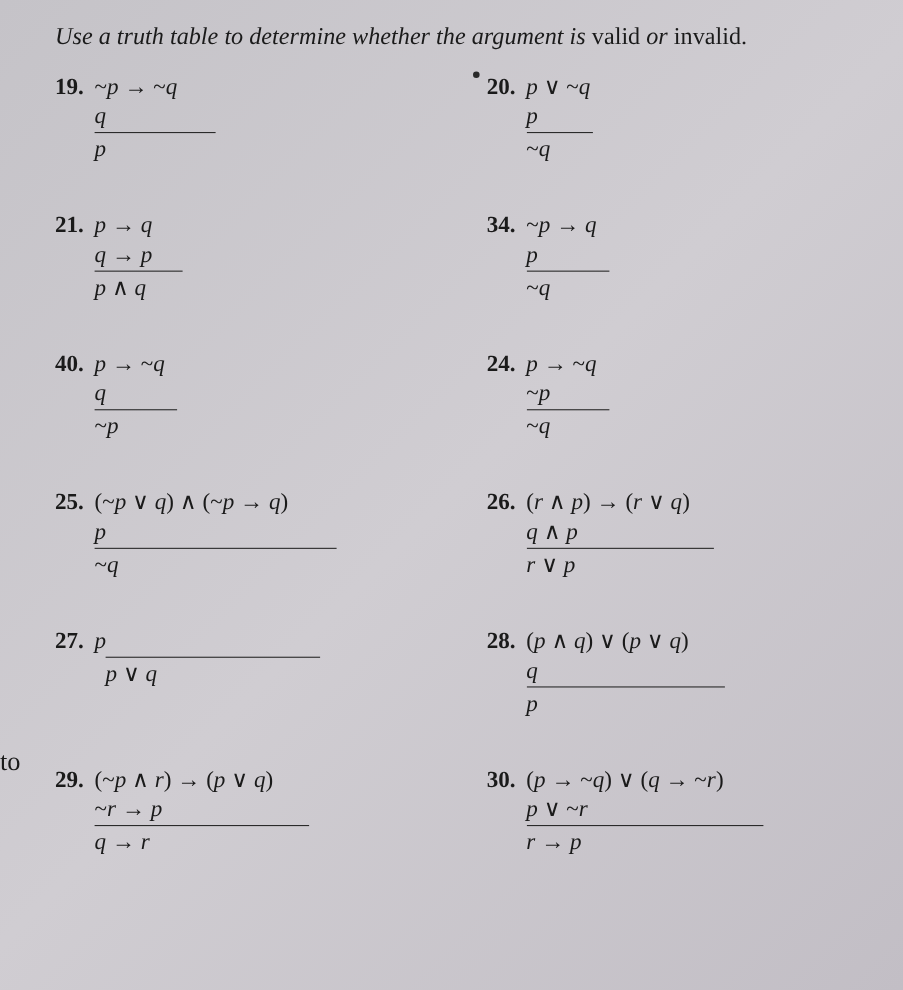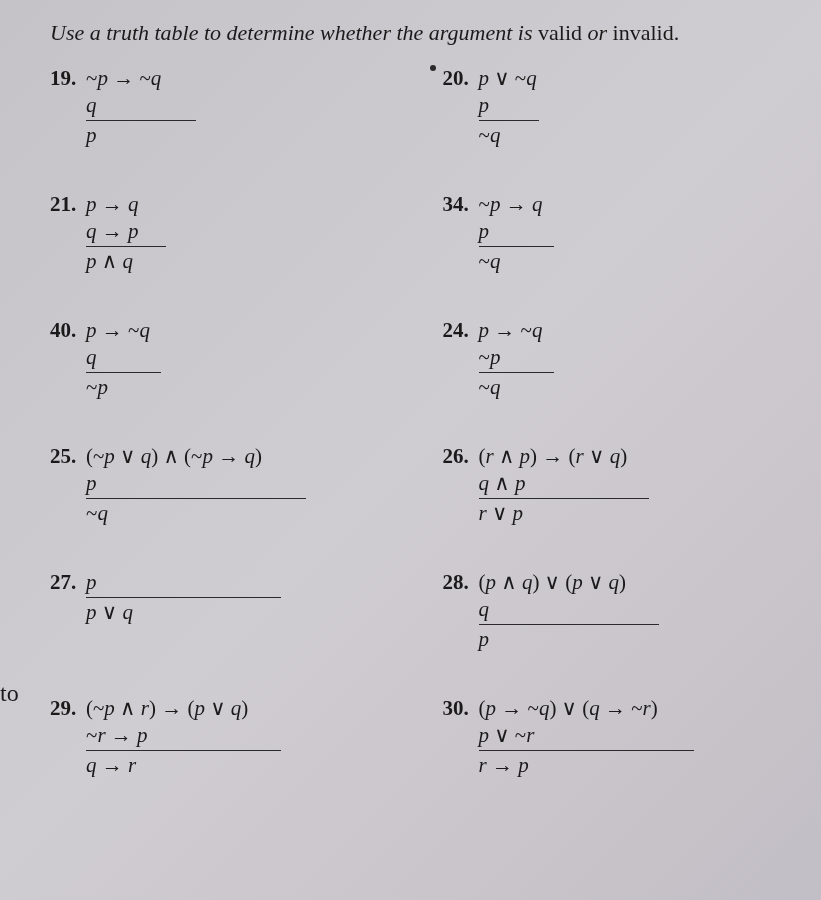--- a/index.html
+++ b/index.html
@@ -164,21 +164,21 @@
           <div class="premise"><span class="italic-var">q</span> ∧ <span class="italic-var">p</span></div>
           <div class="conclusion-line" style="min-width: 170px;"><span class="italic-var">r</span> ∨ <span class="italic-var">p</span></div>
         </div>
       </div>
     </div>
     <div class="problem">
       <div class="problem-row">
         <span class="num">27.</span>
         <div class="argument">
           <div class="premise"><span class="italic-var">p</span></div>
-          <div class="conclusion-line" style="min-width: 195px;"><span class="italic-var">p</span> ∨ <span class="italic-var">q</span></div>
+          <div class="conclusion-line" style="min-width: 195px; margin-left: 10px;"><span class="italic-var">p</span> ∨ <span class="italic-var">q</span></div>
         </div>
       </div>
     </div>
     <div class="problem">
       <div class="problem-row">
         <span class="num">28.</span>
         <div class="argument">
           <div class="premise">(<span class="italic-var">p</span> ∧ <span class="italic-var">q</span>) ∨ (<span class="italic-var">p</span> ∨ <span class="italic-var">q</span>)</div>
           <div class="premise"><span class="italic-var">q</span></div>
           <div class="conclusion-line" style="min-width: 180px;"><span class="italic-var">p</span></div>

